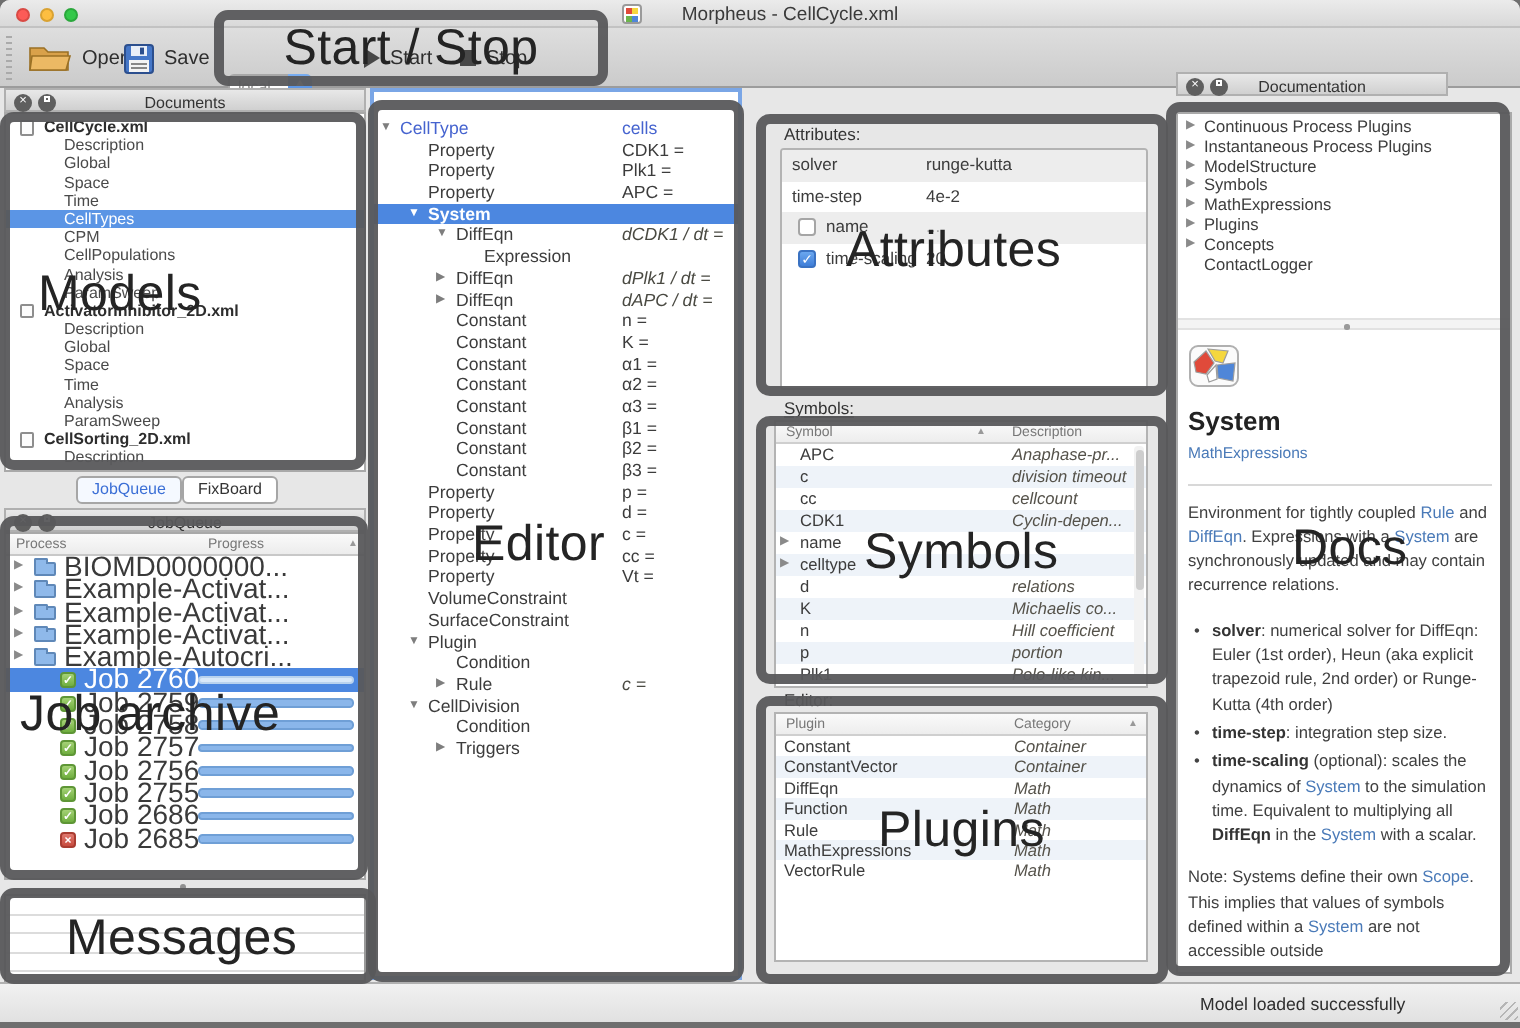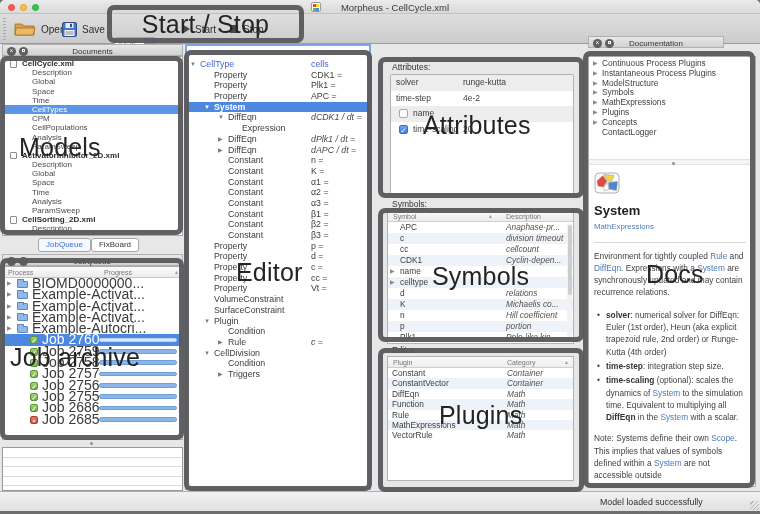--- a/index.html
+++ b/index.html
@@ -834,15 +834,18 @@
   </div>
   <div class="ann" style="left:378px; top:348px; width:206px; height:144px;">
     <span class="ann-label" style="left:56px; top:48px;">Plugins</span>
   </div>
   <div class="ann" style="left:583px; top:51px; width:172px; height:437px;">
     <span class="ann-label" style="left:58px; top:204px;">Docs</span>
   </div>
   <div class="ann" style="left:0px; top:258px; width:184px; height:182px;">
     <span class="ann-label" style="left:5px; top:80px;">Job archive</span>
   </div>
+  <div class="ann" style="left:0px; top:444px; width:188px; height:48px;">
+    <span class="ann-label" style="left:28px; top:6px;">Messages</span>
+  </div>
 
 </div>
 </div>
 
 </body></html>

